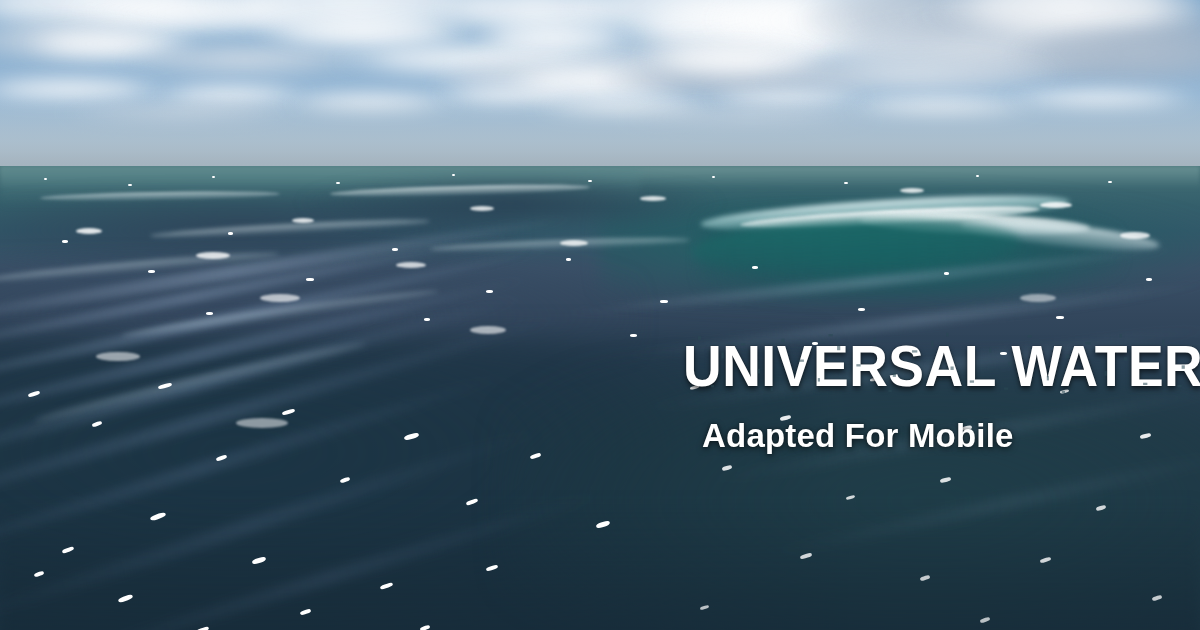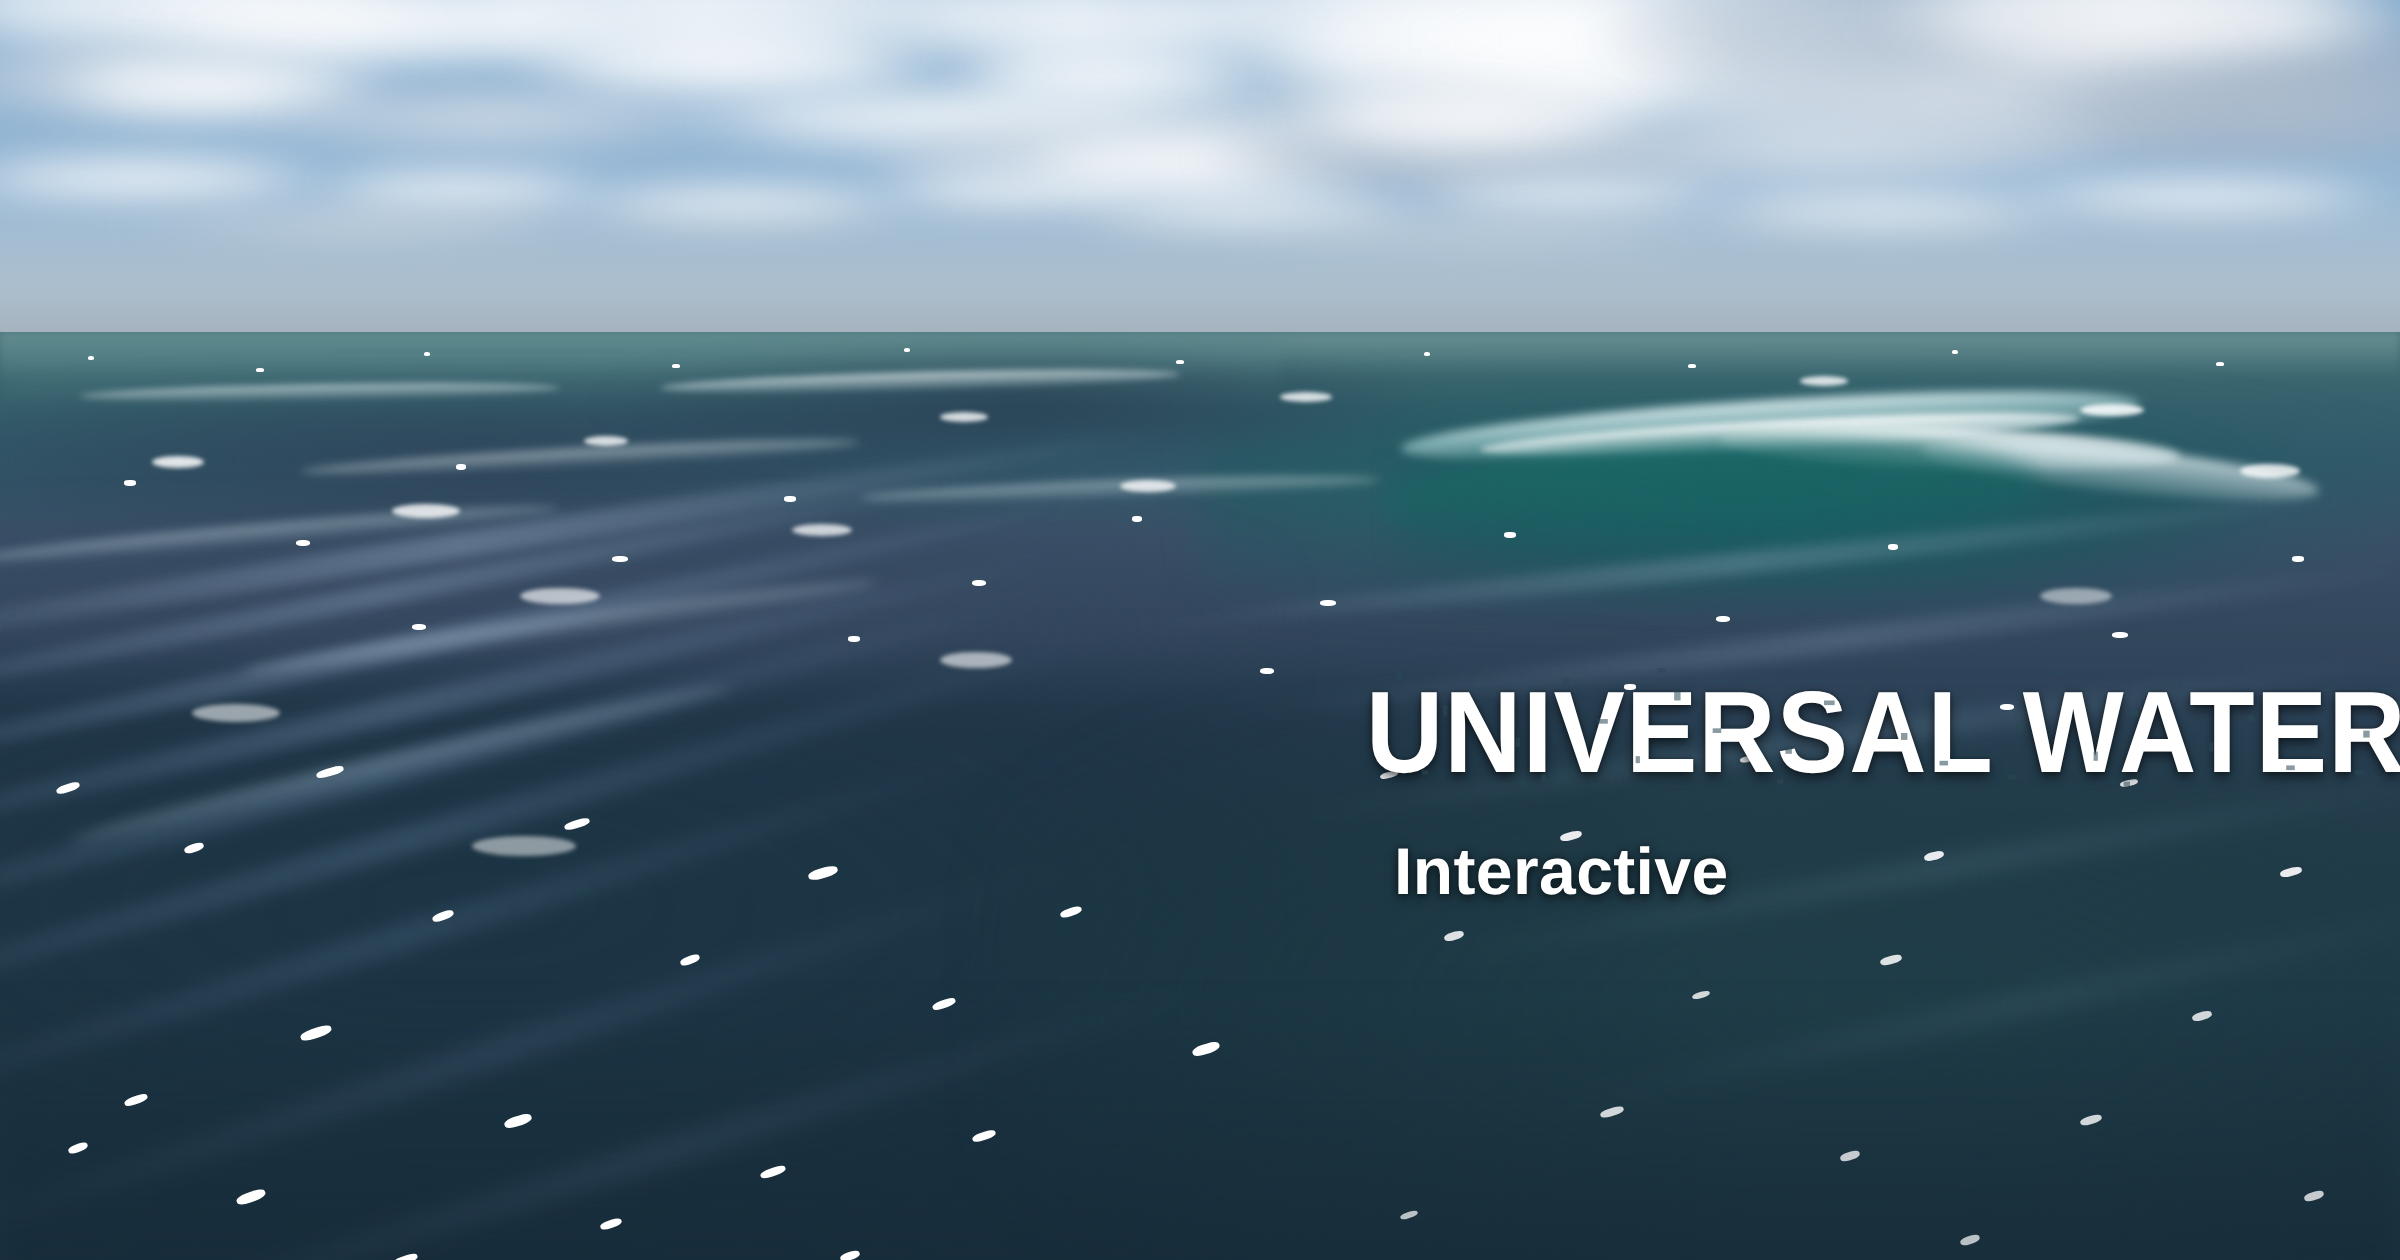--- a/index.html
+++ b/index.html
@@ -431,16 +431,16 @@
           <rect x="196" y="54" width="3" height="2"></rect>
             <rect x="250" y="5" width="2" height="3"></rect>
           <rect x="304" y="52" width="4" height="2"></rect>
             <rect x="358" y="55" width="3" height="2"></rect>
           <rect x="412" y="6" width="2" height="3"></rect>
             <rect x="466" y="50" width="4" height="2"></rect>
         </g>
       </svg>
     </h1>
 
-    <p class="sub sub-3">Interactive</p>
+    <p class="sub sub-2">Adapted For Mobile</p>
   </div>
 
 </div>
 
 </body></html>

